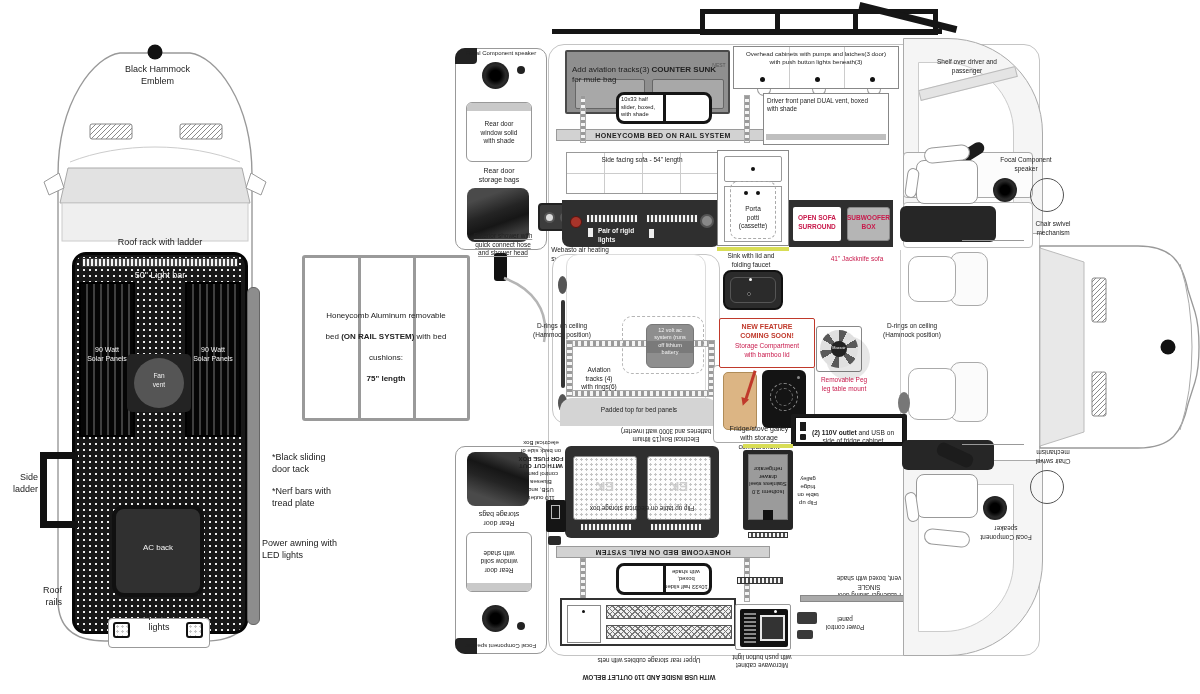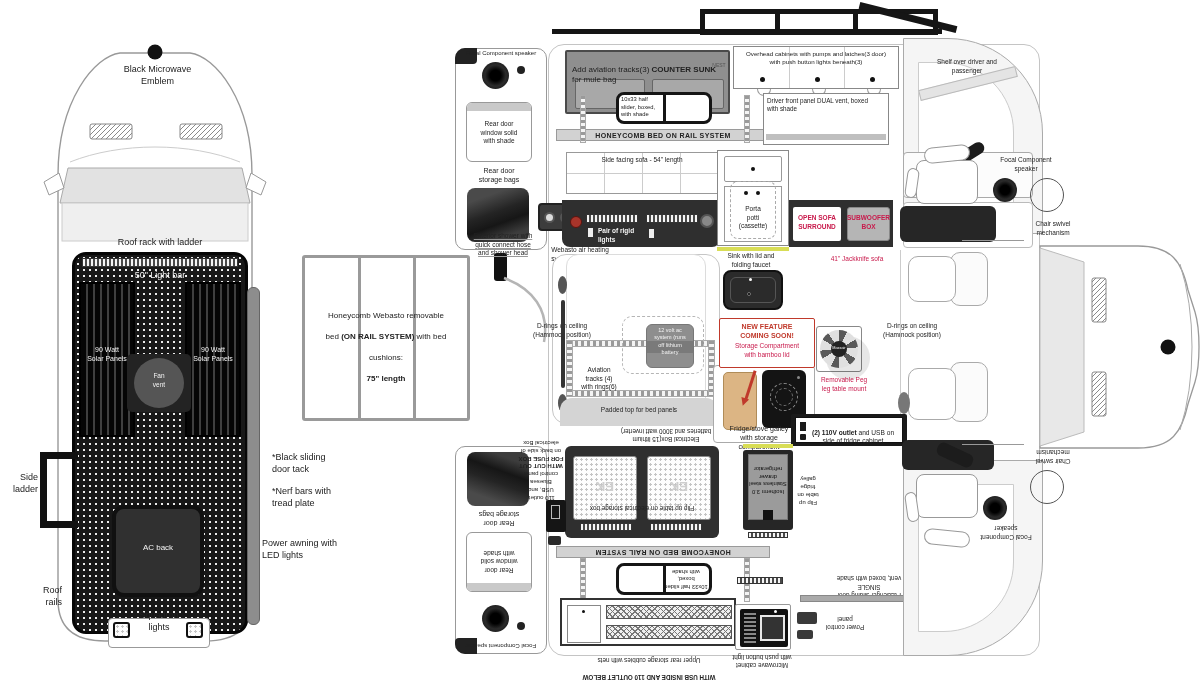--- a/index.html
+++ b/index.html
@@ -41,21 +41,21 @@
     <path d="M30,122 C80,102 150,102 200,122" fill="none" stroke="#ccc" stroke-width="1"></path>
     <rect x="50" y="84" width="42" height="15" rx="2" fill="url(#hb)" stroke="#888"></rect>
     <rect x="140" y="84" width="42" height="15" rx="2" fill="url(#hb)" stroke="#888"></rect>
     <path d="M28,128 L202,128 L210,163 L20,163 Z" fill="#e2e2e2" stroke="#aaa"></path>
     <rect x="22" y="163" width="186" height="38" fill="#efefef" stroke="#ccc"></rect>
     <circle cx="115" cy="12" r="7.5" fill="#121212"></circle>
     <path d="M4,142 l15,-9 l5,15 l-15,7 z" fill="#fff" stroke="#999"></path>
     <path d="M226,142 l-15,-9 l-5,15 l15,7 z" fill="#fff" stroke="#999"></path>
   </svg>
 
-  <div class="lbl l9" style="left:110px;top:64px;width:95px">Black Microwave
+  <div class="lbl l9" style="left:110px;top:64px;width:95px">Black Hammock
 Emblem</div>
   <div class="lbl l9" style="left:95px;top:237px;width:130px">Roof rack with ladder</div>
 
   <div class="a dots" style="left:72px;top:252px;width:176px;height:382px"></div>
   <div class="a dashstrip" style="left:82px;top:258px;width:156px;height:9px"></div>
   <div class="lbl l9 wht" style="left:75px;top:270px;width:170px">50" Light bar</div>
   <div class="a solar" style="left:79px;top:282px;width:56px;height:155px"></div>
   <div class="a solar" style="left:185px;top:282px;width:56px;height:155px"></div>
   <div class="lbl l7 wht" style="left:79px;top:345px;width:56px">90 Watt
 Solar Panels</div>
@@ -87,21 +87,21 @@
   <div class="lbl l9 left" style="left:272px;top:486px;width:96px">*Nerf bars with
 tread plate</div>
   <div class="lbl l9 left" style="left:262px;top:538px;width:106px">Power awning with
 LED lights</div>
 
   <div class="a" style="left:302px;top:255px;width:168px;height:166px;border:3px solid #9a9a9a;border-radius:3px;background:#fff">
     <div class="a" style="left:53px;top:0;width:3px;height:160px;background:#9a9a9a"></div>
     <div class="a" style="left:108px;top:0;width:3px;height:160px;background:#9a9a9a"></div>
   </div>
   <div class="lbl l8" style="left:300px;top:300px;width:172px">
-    <span>Honeycomb Webasto removable</span><br>
+    <span>Honeycomb Aluminum removable</span><br>
     <span>bed </span><span class="b">(ON RAIL SYSTEM)</span><span> with bed</span><br>
     <span>cushions:</span><br>
     <span class="b">75" length</span>
   </div>
 
   <div class="a" style="left:494px;top:253px;width:13px;height:28px;background:#111;border-radius:3px"></div>
   <svg class="a" style="left:498px;top:276px" width="70" height="70" viewBox="0 0 70 70">
     <path d="M6,2 C34,12 52,34 46,66" stroke="#b5b5b5" stroke-width="2.5" fill="none"></path>
   </svg>
 

